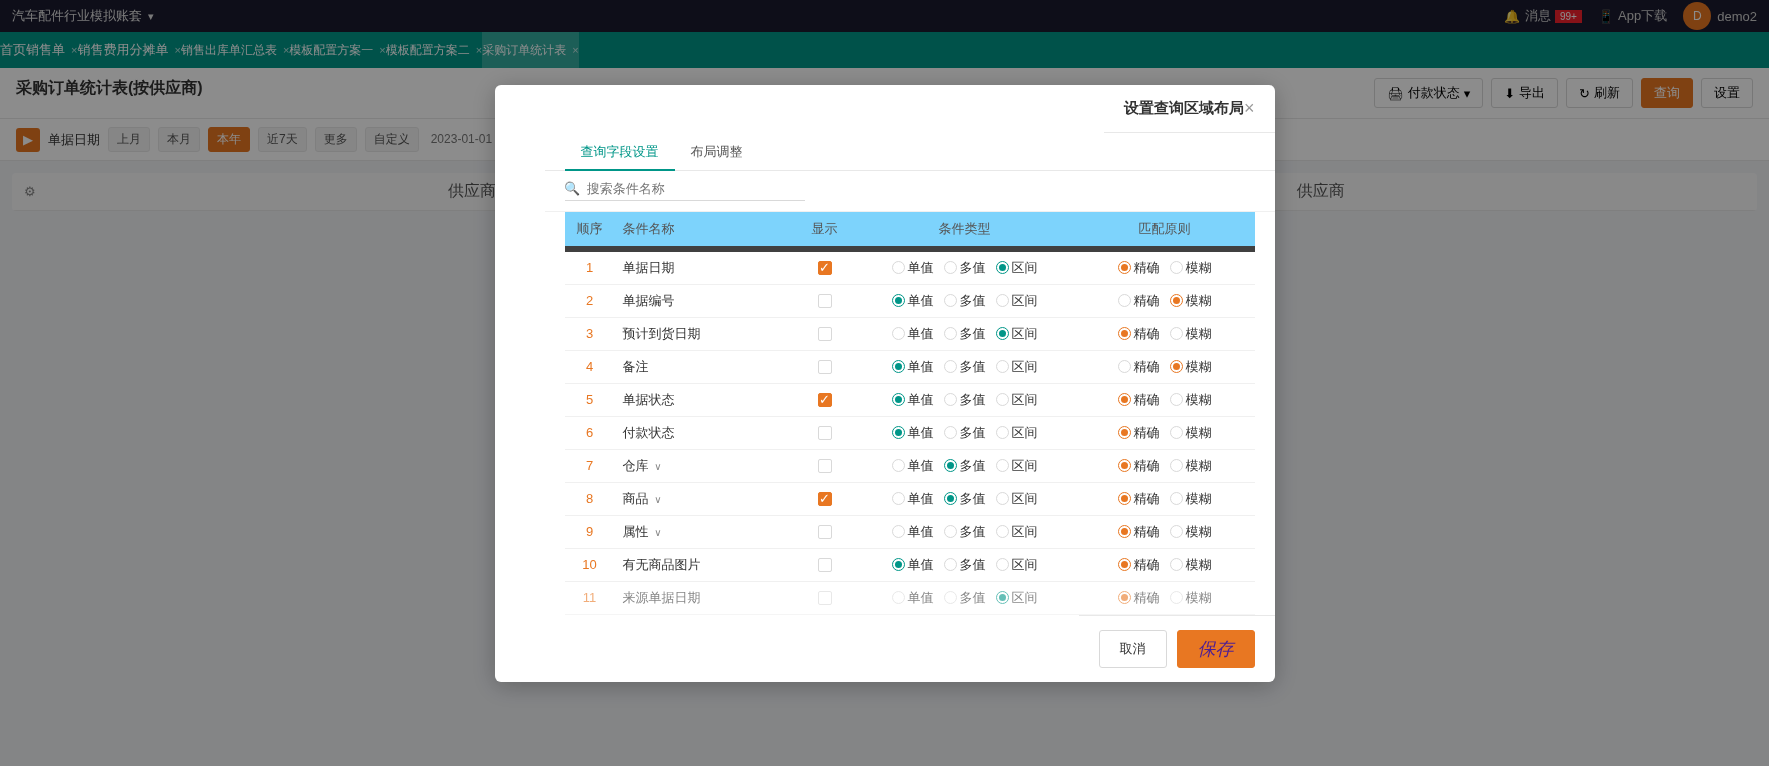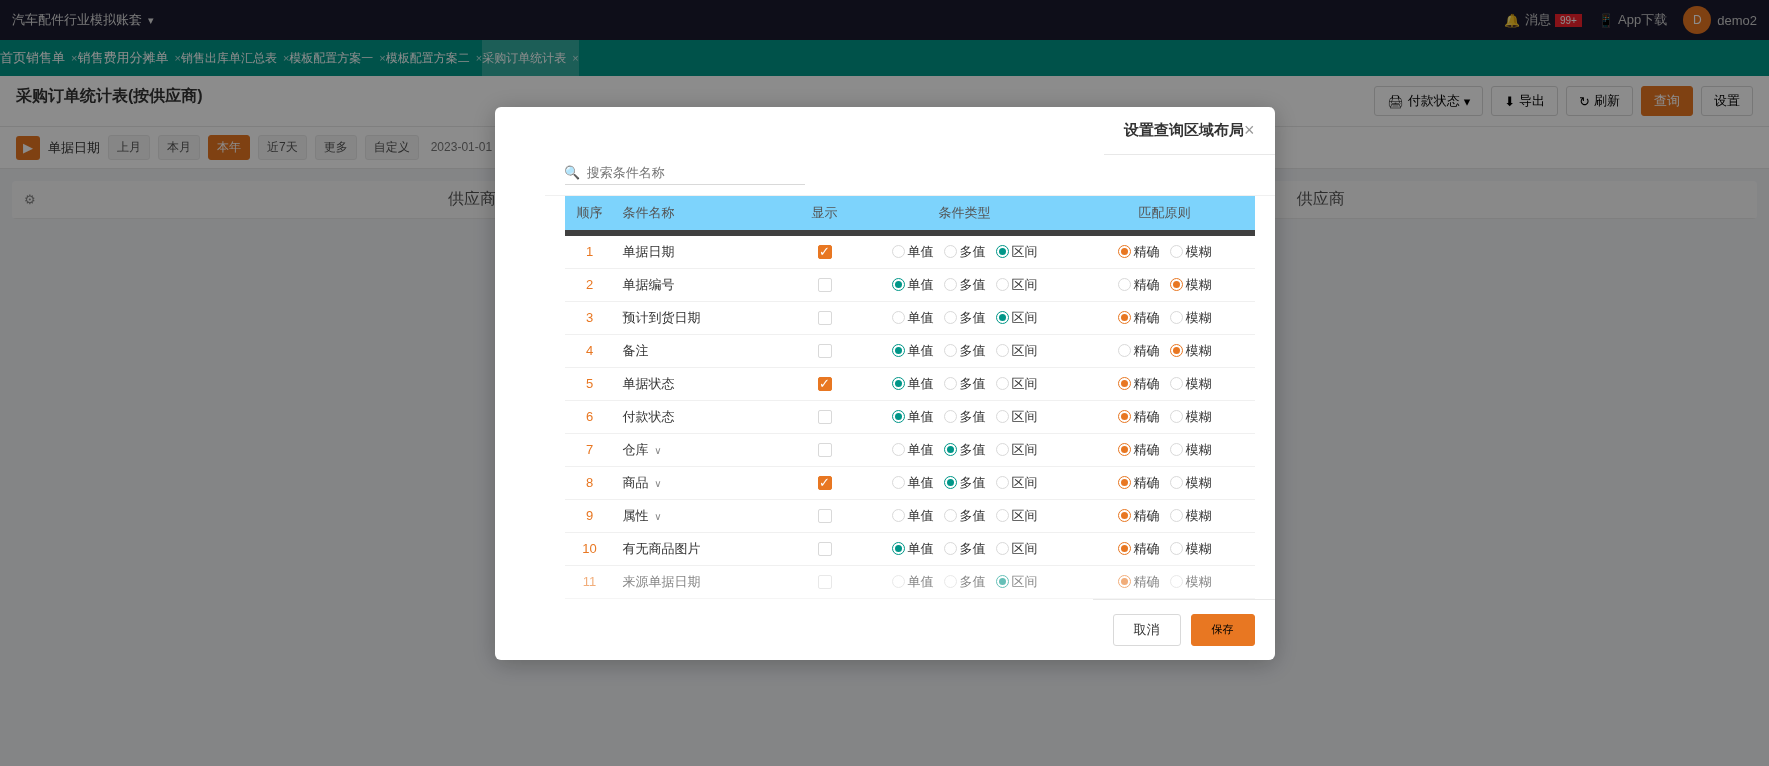--- a/index.html
+++ b/index.html
@@ -1,20 +1,20 @@
 <!DOCTYPE html>
 <html><head>
   <meta charset="utf-8">
   <style>
     * { box-sizing: border-box; margin: 0; padding: 0; }
     body { font-family: 'Microsoft YaHei', Arial, sans-serif; font-size: 13px; background: #f0f2f5; overflow: hidden; }
 
     
     .top-bar {
-      height: 40px;
+      height: 32px;
       background: #1a1a2e;
       display: flex;
       align-items: center;
       justify-content: space-between;
       padding: 0 12px;
       color: #ccc;
     }
     .top-bar-left { font-size: 13px; color: #ddd; display: flex; align-items: center; gap: 6px; }
     .top-bar-right { display: flex; align-items: center; gap: 16px; font-size: 13px; color: #ccc; }
     .badge { background: #f5222d; color: #fff; border-radius: 0; padding: 1px 5px; font-size: 10px; }
@@ -275,21 +275,21 @@
       background: #009688;
       border-radius: 50%;
     }
 
     
     .dialog-table::-webkit-scrollbar { width: 6px; }
     .dialog-table::-webkit-scrollbar-track { background: #f5f5f5; }
     .dialog-table::-webkit-scrollbar-thumb { background: #ccc; border-radius: 3px; }
 
     .btn-cancel { background: #fff; color: #333; border: 1px solid #d9d9d9; padding: 6px 20px; border-radius: 3px; cursor: pointer; font-size: 13px; }
-    .btn-save { background: #e87722; color: #000000; border: 1px solid #e87722; padding: 6px 20px; border-radius: 3px; cursor: pointer; font-size: 11px; }
+    .btn-save { background: #e87722; color: #4c1d95; border: 1px solid #e87722; padding: 6px 20px; border-radius: 3px; cursor: pointer; font-size: 18px; font-style: italic; }
 
     .dropdown-arrow { font-size: 10px; color: #888; margin-left: 2px; }
   </style>
 </head>
 <body>
 
 <div class="top-bar">
   <div class="top-bar-left">
     <span>汽车配件行业模拟账套</span>
     <span style="font-size:11px">▾</span>
@@ -391,20 +391,24 @@
 <div class="overlay">
   <div class="dialog">
 
     <div class="dialog-header">
       <span class="dialog-title">设置查询区域布局</span>
       <span class="dialog-close">×</span>
     </div>
 
     <div class="dialog-body">
 
+      <div class="dialog-tabs">
+        <div class="dialog-tab active">查询字段设置</div>
+        <div class="dialog-tab">布局调整</div>
+      </div>
 
       <div class="dialog-search">
         <div class="search-input-wrap">
           <span class="search-icon">🔍</span>
           <input type="text" placeholder="搜索条件名称" style="">
         </div>
       </div>
 
       <div class="dialog-table">
 

